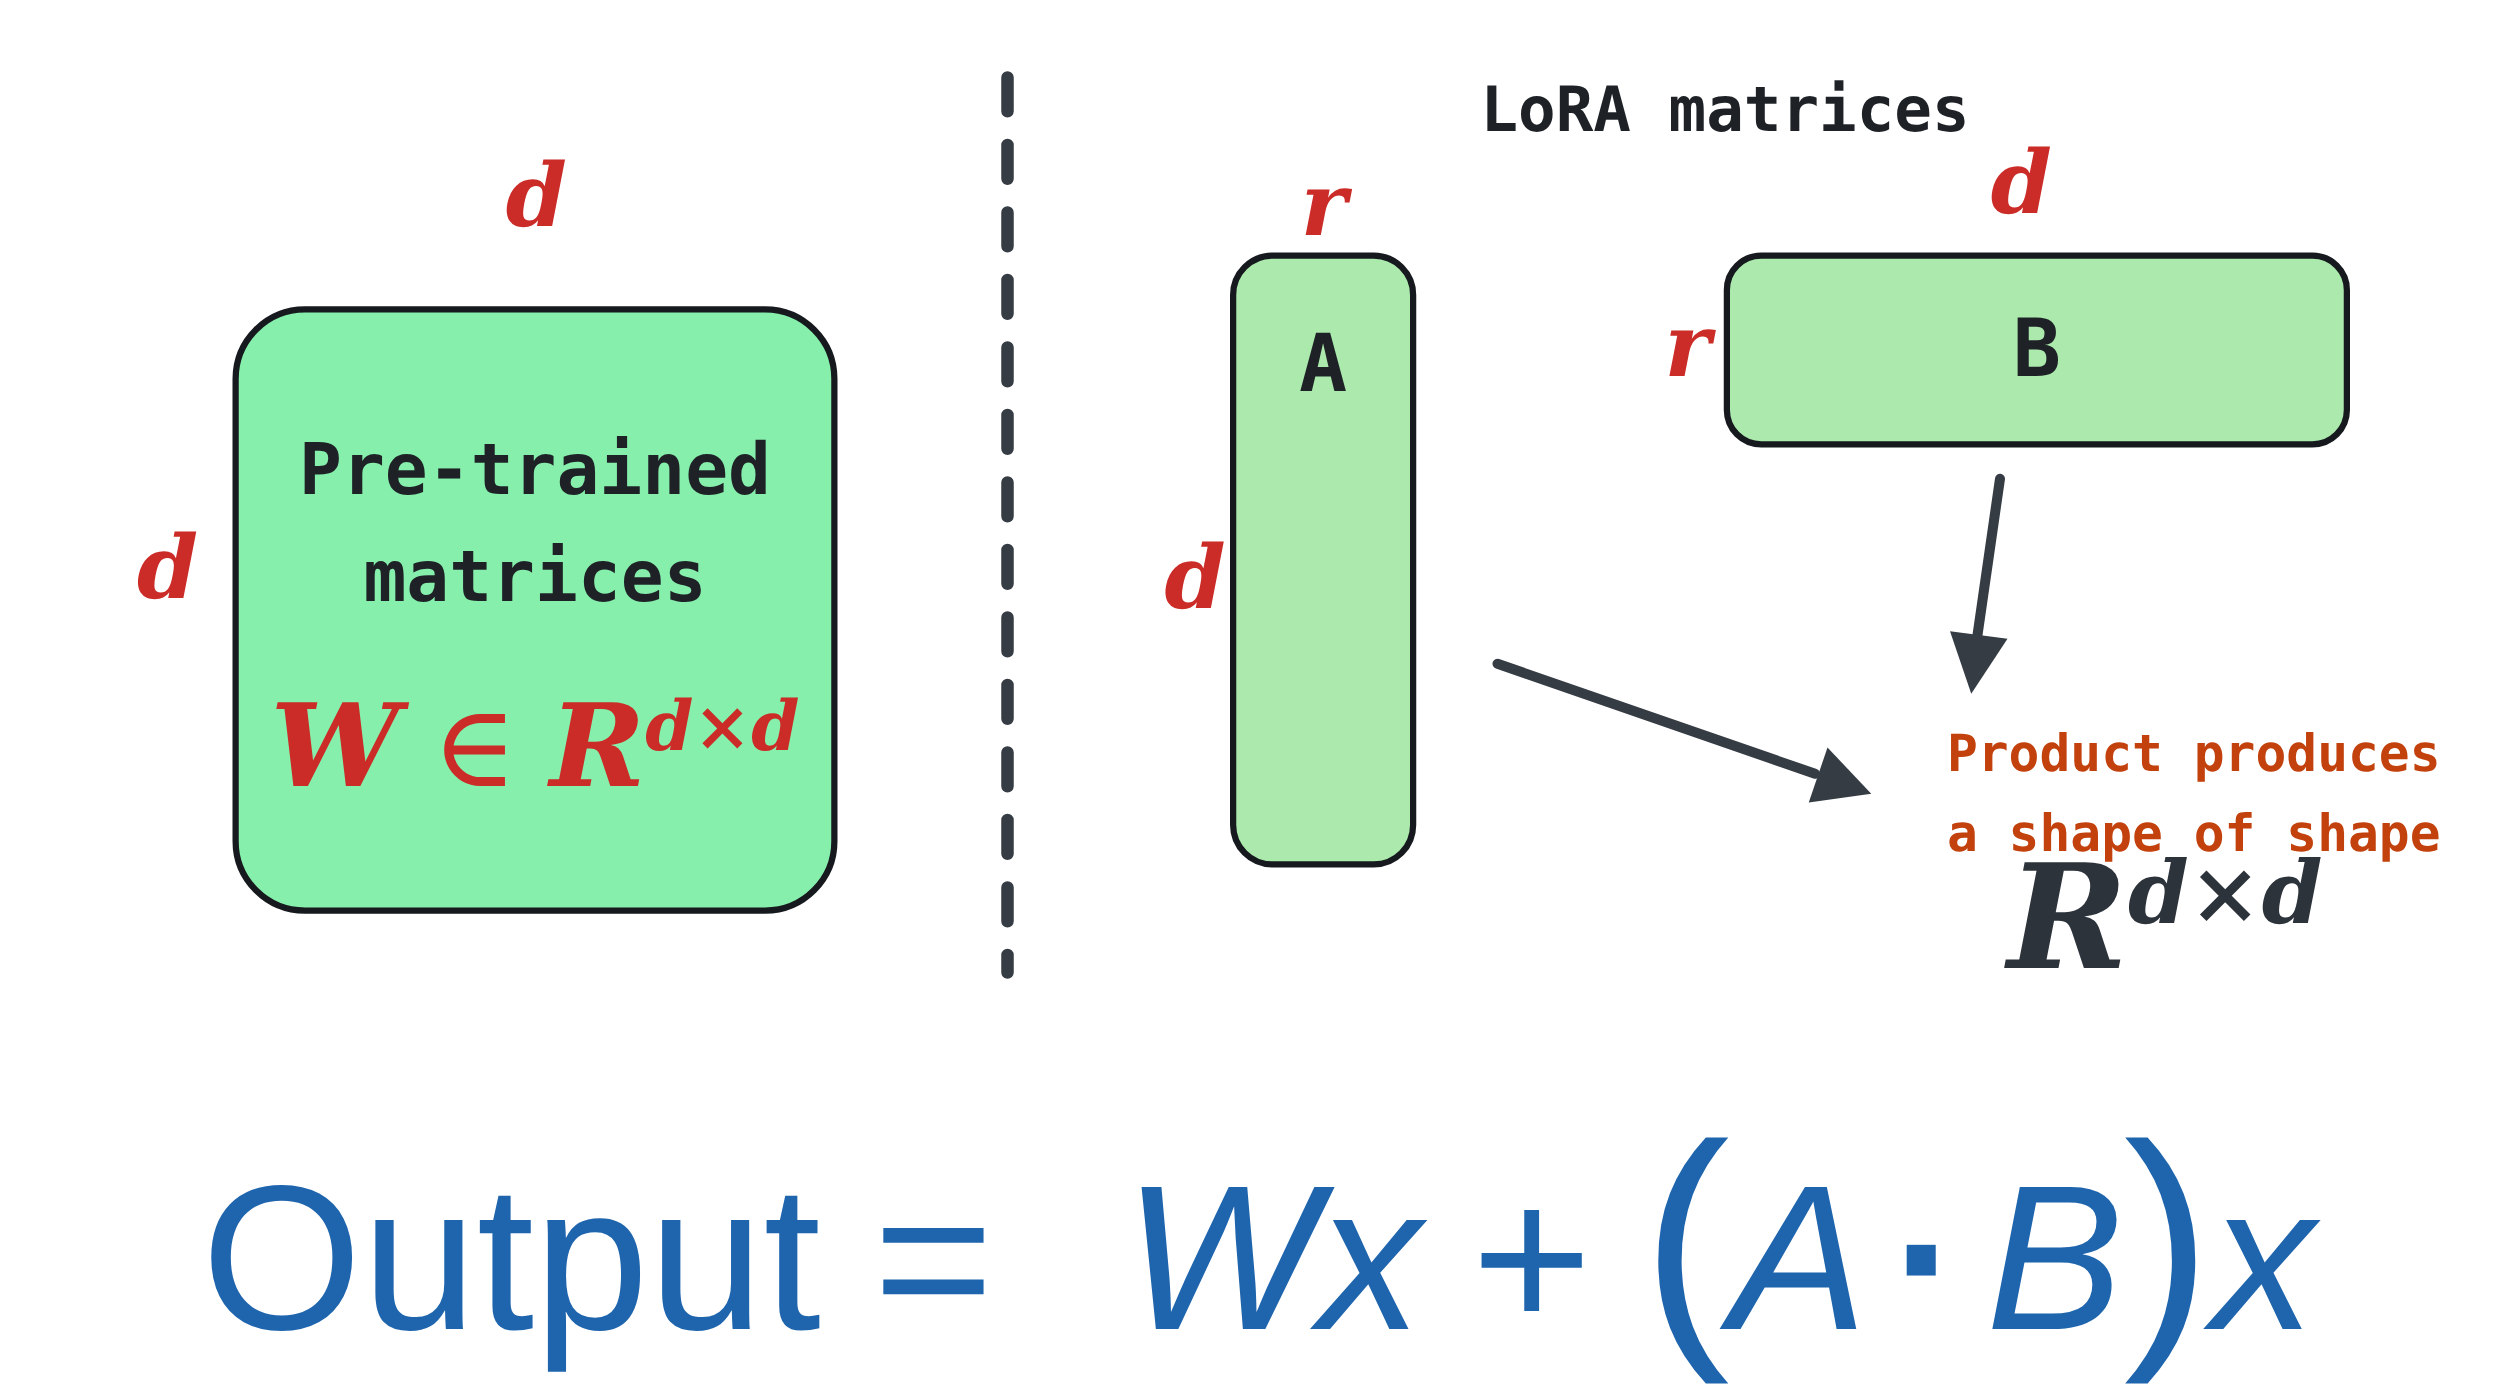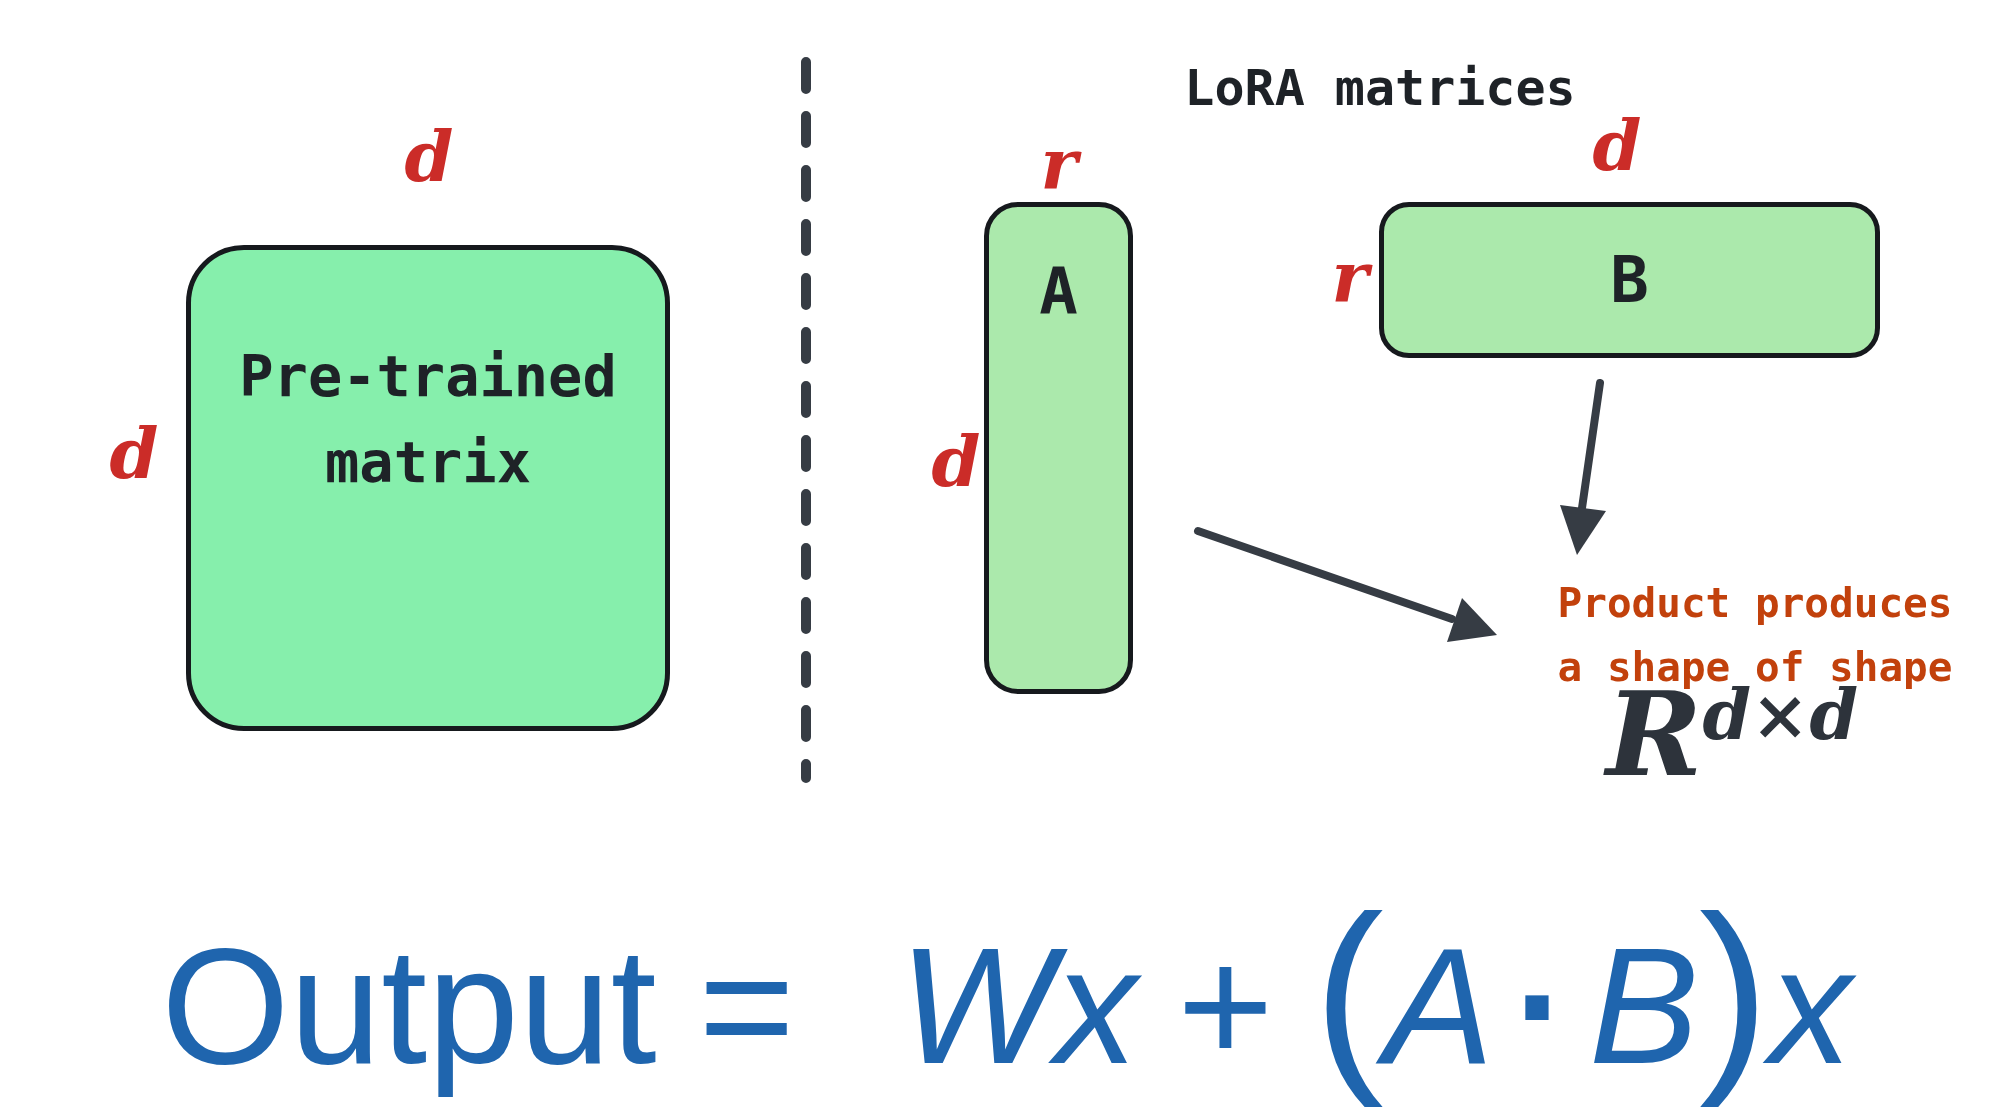--- a/index.html
+++ b/index.html
@@ -90,22 +90,23 @@
       <polygon points="1577,555 1560,505 1606,511" fill="#363c44"></polygon>
     </g>
   </svg>
 
   <div class="dim" style="left:429px;top:157px;">d</div>
   <div class="dim" style="left:134px;top:454px;">d</div>
 
   <div class="w-box">
     <div class="label mono">
       <div>Pre-trained</div>
-      <div>matrix</div>
+      <div>matrices</div>
     </div>
+    <div class="w-formula"><span class="math">W</span><span class="in">∈</span><span class="math">R</span><sup class="math">d×d</sup></div>
   </div>
 
   <div class="lora-title mono">LoRA matrices</div>
 
   <div class="dim" style="left:1059px;top:164px;">r</div>
   <div class="dim" style="left:956px;top:462px;">d</div>
   <div class="a-box">
     <div class="label mono">A</div>
   </div>
 

